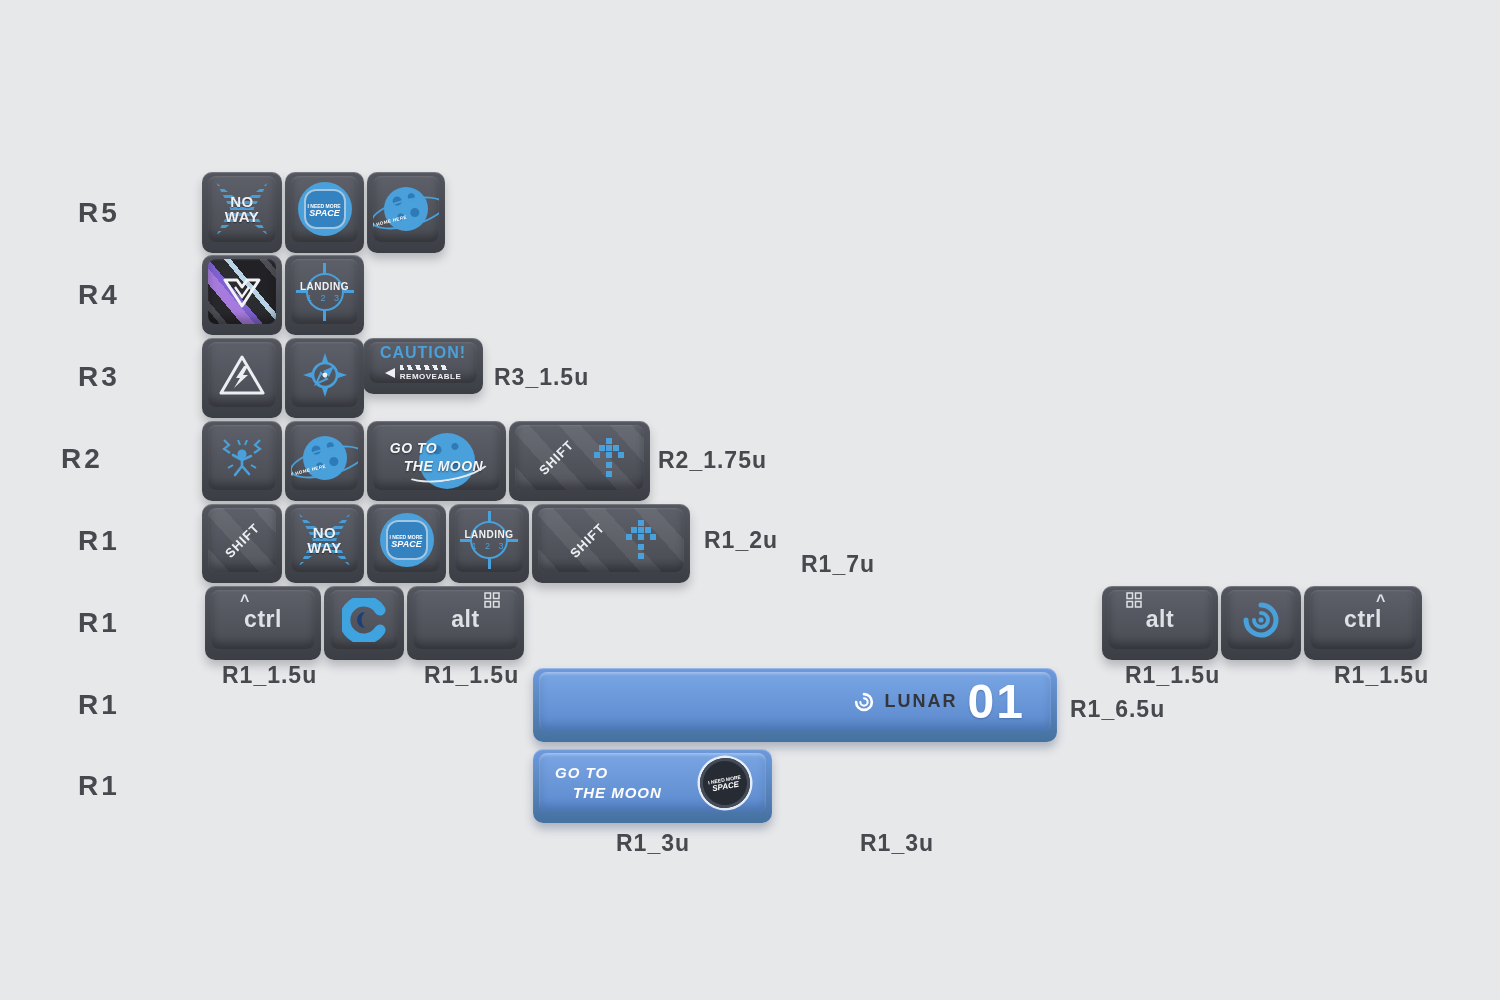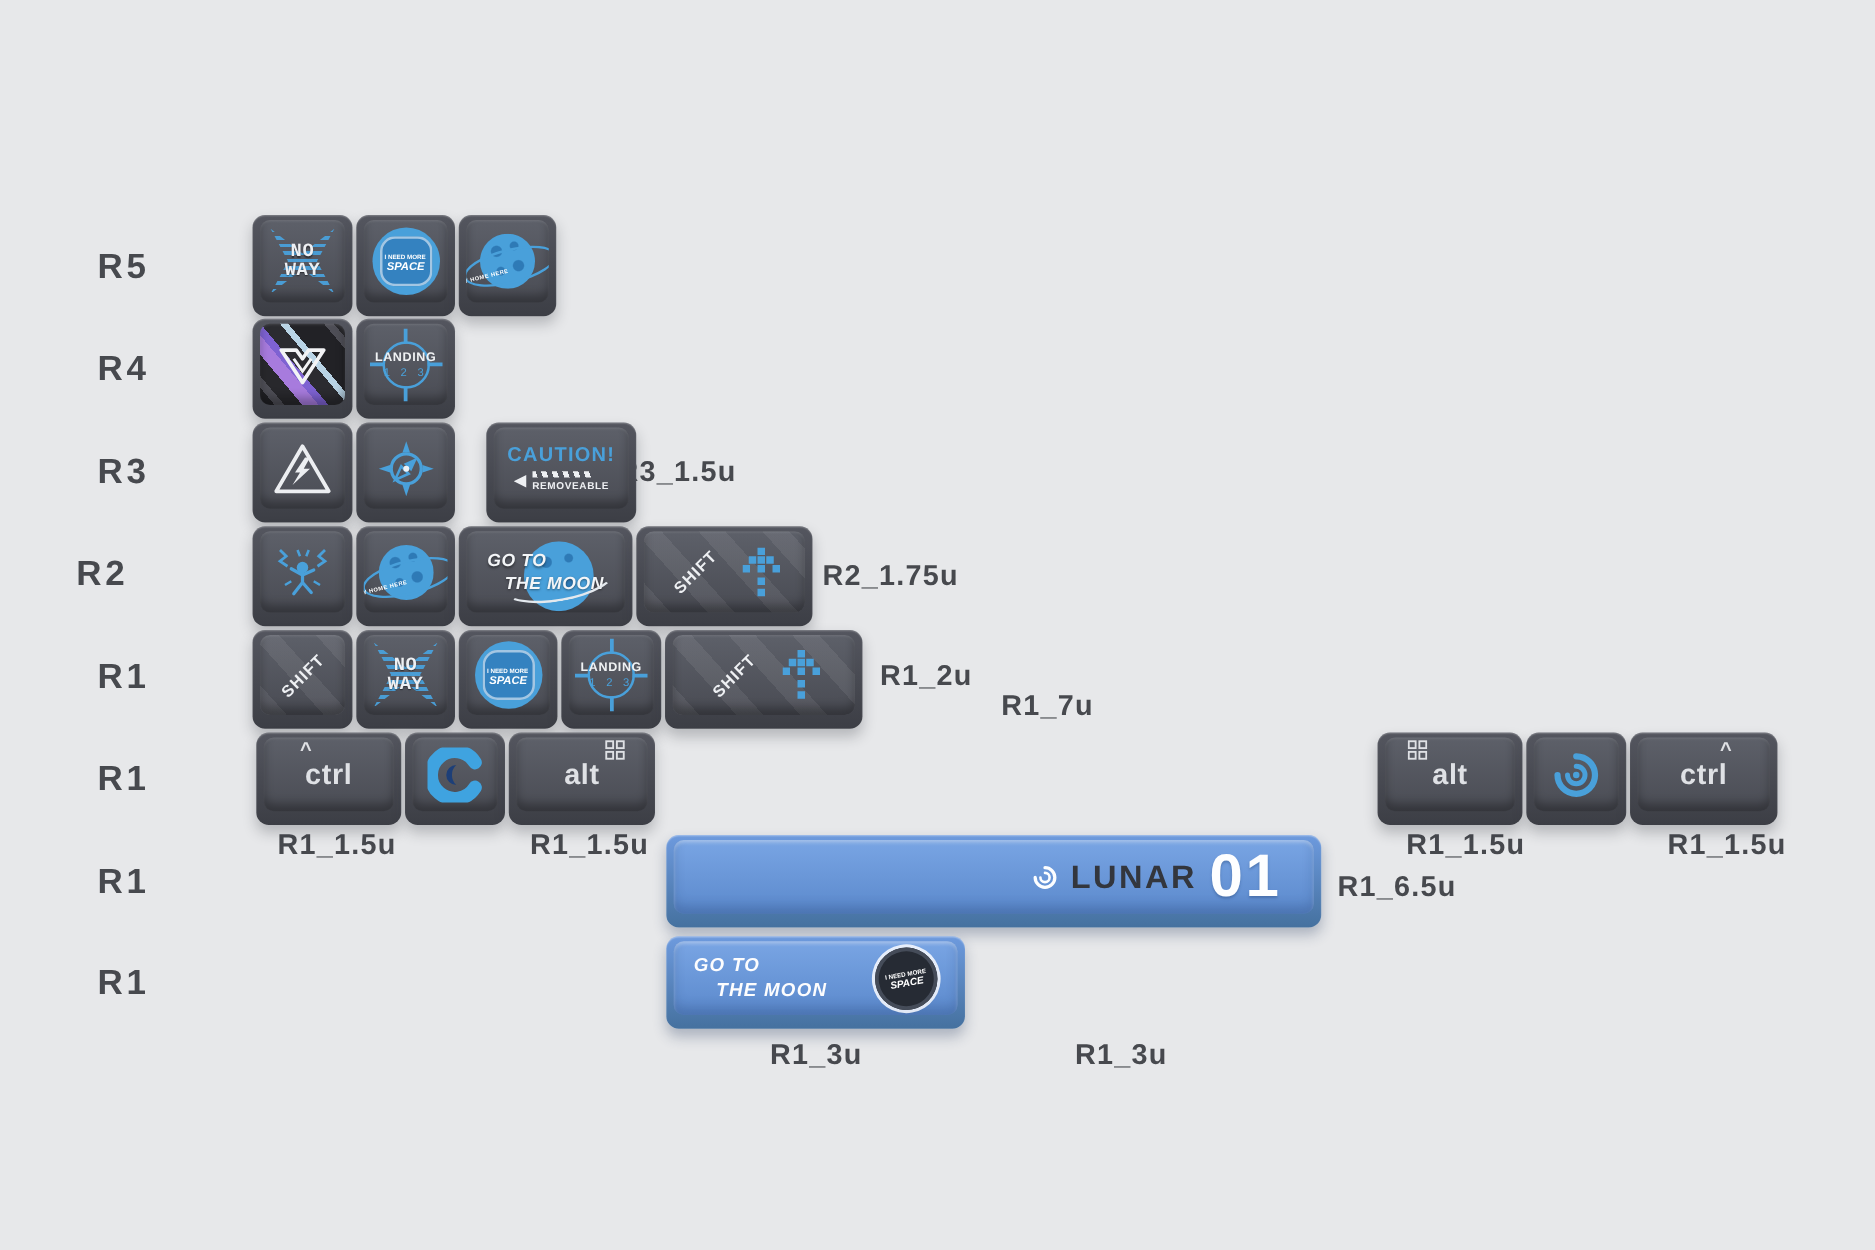--- a/index.html
+++ b/index.html
@@ -20,21 +20,21 @@
        box-shadow:0 6px 10px rgba(40,60,95,.30), inset 0 1px 1px rgba(255,255,255,.35);}
   .cap.blue .top{background:linear-gradient(180deg,#79a5e4 0%,#5b89cc 100%);
        box-shadow:inset 0 -6px 9px rgba(20,40,80,.22), inset 0 2px 3px rgba(255,255,255,.35);}
   .striped .top{background-image:repeating-linear-gradient(48deg,rgba(255,255,255,.07) 0 16px,rgba(255,255,255,0) 16px 38px),
        linear-gradient(180deg,#5d6069 0%,#494b53 100%);}
   .artisan .top{background-image:repeating-linear-gradient(50deg,
        #222226 0 9px,#4e4e56 9px 15px,#28282c 15px 26px,#a77bdd 26px 36px,
        #7e62d2 36px 42px,#2b2b30 42px 54px,#b9d4e6 54px 59px,#222226 59px 72px);}
   
   .stack{display:flex;flex-direction:column;align-items:center;line-height:1.02;z-index:2;}
-  .t-big{font-weight:800;font-size:15px;color:#eef0f3;letter-spacing:.5px;text-shadow:0 1px 1px rgba(0,0,0,.45);font-family:Liberation Mono, monospace;}
+  .t-big{font-weight:800;font-size:15px;color:#eef0f3;letter-spacing:.5px;text-shadow:0 1px 1px rgba(0,0,0,.45);}
   .tiny{font-size:10px;transform:scale(.5);transform-origin:center;white-space:nowrap;color:#fff;font-weight:700;}
   .xglyph{position:absolute;width:58px;height:52px;z-index:1;opacity:.95;
        background:repeating-linear-gradient(180deg,#49a0da 0 3px,rgba(0,0,0,0) 3px 6px);
        clip-path:polygon(50% 38%,6% 0,30% 50%,6% 100%,50% 62%,94% 100%,70% 50%,94% 0);}
   .helmet{width:54px;height:54px;border-radius:50%;background:#49a0da;display:flex;align-items:center;justify-content:center;}
   .visor{width:42px;height:40px;border-radius:12px;background:#3482c0;
        box-shadow:inset 0 0 0 2px rgba(255,255,255,.55);display:flex;flex-direction:column;align-items:center;justify-content:center;line-height:1;}
   .visor .sp{font-style:italic;font-weight:800;font-size:9px;color:#fff;margin-top:-2px;}
   .planetwrap{position:relative;width:60px;height:56px;display:flex;align-items:center;justify-content:center;}
   .planet{width:44px;height:44px;border-radius:50%;background:#49a0da;
@@ -69,21 +69,21 @@
         radial-gradient(circle at 66% 60%,#2e7ab6 0 4px,transparent 5px);}
   .moonarc{position:absolute;left:28px;top:22px;width:88px;height:30px;border:2.5px solid transparent;
        border-bottom-color:#e4e9ee;border-radius:50%;transform:rotate(-10deg);z-index:3;}
   .gomoon-t{font-style:italic;font-weight:800;font-size:14px;color:#f4f6f8;letter-spacing:.5px;text-shadow:0 1px 2px rgba(0,0,0,.45);line-height:1.25;}
   .modtxt{position:relative;font-weight:600;font-size:23px;color:#dfe1e5;letter-spacing:.5px;}
   .caret{position:absolute;top:-14px;font-weight:700;font-size:16px;color:#dfe1e5;}
   .caret.cl{left:-4px;} .caret.cr{right:-4px;}
   .cmd{position:absolute;top:-14px;} .cmd.pr{right:-20px;} .cmd.pl{left:-20px;}
   .spacetxt{font-weight:500;font-size:26px;color:#f5f7fa;letter-spacing:13px;text-shadow:0 1px 2px rgba(30,60,110,.4);white-space:nowrap;padding-left:13px;}
   .lunargrp{width:100%;display:flex;align-items:center;justify-content:flex-end;gap:10px;padding-right:26px;box-sizing:border-box;}
-  .lunar-brand{font-weight:800;font-size:26px;color:#33363d;letter-spacing:2px;}
+  .lunar-brand{font-weight:800;font-size:18px;color:#33363d;letter-spacing:2px;}
   .lunar-num{font-weight:800;font-size:48px;color:#fdfeff;letter-spacing:2px;line-height:1;text-shadow:0 1px 2px rgba(30,60,110,.35);}
   .bar3u .top{justify-content:space-between;padding:0 16px;}
   .ital-stack{display:flex;flex-direction:column;line-height:1.3;}
   .ital-stack .l1{font-style:italic;font-weight:800;font-size:15px;color:#fdfdfe;letter-spacing:1px;}
   .ital-stack .l2{font-style:italic;font-weight:800;font-size:15px;color:#fdfdfe;letter-spacing:1px;margin-left:18px;}
   .dhelmet{width:50px;height:50px;border-radius:50%;background:#262b34;transform:rotate(-10deg);
        box-shadow:inset 0 0 0 3px #454c59, 0 0 0 2.5px rgba(250,252,255,.85);
        display:flex;flex-direction:column;align-items:center;justify-content:center;line-height:1;}
   .dhelmet .sp{font-style:italic;font-weight:800;font-size:8px;color:#fff;margin-top:-2px;}
   .dmoonwrap{position:relative;width:64px;height:52px;display:flex;align-items:center;justify-content:center;}
@@ -188,21 +188,21 @@
         <polygon points="24,2 27,11 21,11" fill="#49a0da"></polygon>
         <polygon points="24,46 27,37 21,37" fill="#49a0da"></polygon>
         <polygon points="2,24 11,21 11,27" fill="#49a0da"></polygon>
         <polygon points="46,24 37,21 37,27" fill="#49a0da"></polygon>
         <polygon points="33,15 22,20 28,26" fill="#49a0da"></polygon>
         <polygon points="15,33 20,22 26,28" fill="none" stroke="#49a0da" stroke-width="2"></polygon>
         <circle cx="24" cy="24" r="2.4" fill="#eef0f3"></circle>
       </svg>
     </div>
   </div>
-  <div class="cap" style="left:389px;top:338px;width:120px;height:80px">
+  <div class="cap" style="left:363px;top:338px;width:120px;height:56px">
     <div class="top">
       <div class="cautcol">
         <span class="caut1">CAUTION!</span>
         <div class="cautrow">
           <div class="larrow"></div>
           <div class="cstack">
             <div class="stripes"></div>
             <span class="rem">REMOVEABLE</span>
           </div>
         </div>

